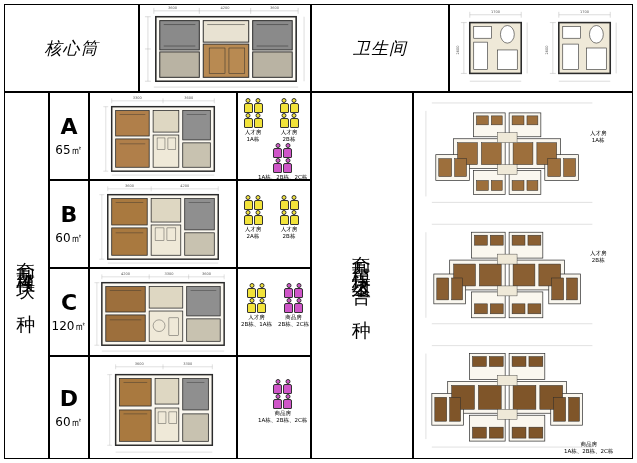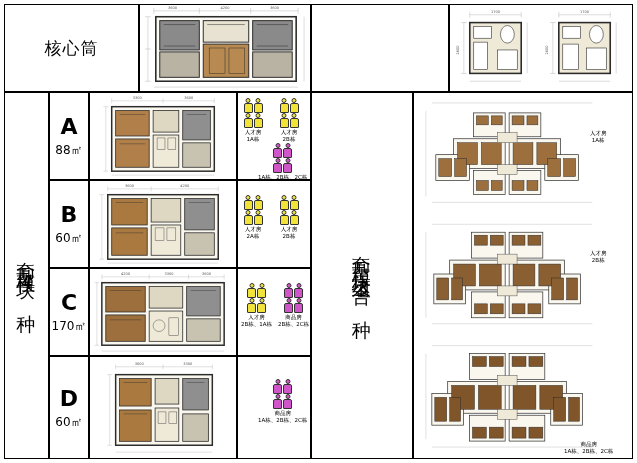--- a/index.html
+++ b/index.html
@@ -3,21 +3,21 @@
 <meta charset="utf-8">
 <style>
   html,body{margin:0;padding:0;background:#ffffff;}
   body{width:637px;height:463px;font-family:"DejaVu Sans",sans-serif;overflow:hidden;}
   #root{position:relative;width:637px;height:463px;}
 
   
   .cell{position:absolute;box-sizing:border-box;border:1px solid #000;background:#fff;}
   .label-cell{display:flex;align-items:center;justify-content:center;text-align:center;}
 
-  .big-label{font-size:17px;line-height:1.35;color:#000;letter-spacing:1px;}
+  .big-label{font-size:17px;line-height:1.35;color:#000;letter-spacing:1px;font-style:italic;}
   .vert-label{writing-mode:vertical-rl;text-orientation:upright;font-size:19px;line-height:1.5;letter-spacing:6px;color:#000;}
 
   .type-letter{font-size:22px;font-weight:bold;line-height:1;margin-bottom:6px;}
   .type-area{font-size:12px;line-height:1;}
   .type-wrap{display:flex;flex-direction:column;align-items:center;justify-content:center;}
 
   
   .plan{position:absolute;inset:0;overflow:hidden;}
   .plan svg{display:block;width:100%;height:100%;}
 
@@ -80,20 +80,21 @@
           <line x1="68" y1="20" x2="106" y2="20"></line>
           <rect x="70" y="44" width="16" height="26"></rect>
             <rect x="90" y="44" width="16" height="26"></rect>
         </g>
       </svg>
     </div>
   </div>
 
   <div class="cell label-cell" style="left:311px;top:4px;width:138px;height:88px;">
     <div class="big-label">
+      <div>卫生间</div>
     </div>
   </div>
 
   <div class="cell" style="left:449px;top:4px;width:184px;height:88px;">
     <div class="plan">
       <svg viewBox="0 0 184 88" preserveAspectRatio="none">
         <g stroke="#888" stroke-width="0.3" fill="none">
           <line x1="20" y1="10" x2="72" y2="10"></line>
             <line x1="20" y1="7" x2="20" y2="13"></line>
             <line x1="72" y1="7" x2="72" y2="13"></line>
@@ -135,21 +136,21 @@
     </div>
   </div>
 
   <div class="cell label-cell" style="left:4px;top:92px;width:45px;height:367px;">
     <div class="vert-label">套型模块4种</div>
   </div>
 
   <div class="cell label-cell" style="left:49px;top:92px;width:40px;height:88px;">
     <div class="type-wrap">
       <div class="type-letter">A</div>
-      <div class="type-area">88㎡</div>
+      <div class="type-area">65㎡</div>
     </div>
   </div>
   <div class="cell" style="left:89px;top:92px;width:148px;height:88px;">
     <div class="plan">
       <svg viewBox="0 0 148 88" preserveAspectRatio="none">
         <g stroke="#999" stroke-width="0.3" fill="none">
           <line x1="22" y1="8" x2="126" y2="8"></line>
             <line x1="22" y1="5.5" x2="22" y2="10.5"></line>
           <line x1="74" y1="5.5" x2="74" y2="10.5"></line>
             <line x1="126" y1="5.5" x2="126" y2="10.5"></line>
@@ -339,21 +340,21 @@
             </div>
         </div>
         <div class="cap">人才房<br>2B栋</div>
       </div>
     </div>
   </div>
 
   <div class="cell label-cell" style="left:49px;top:268px;width:40px;height:88px;">
     <div class="type-wrap">
       <div class="type-letter">C</div>
-      <div class="type-area">170㎡</div>
+      <div class="type-area">120㎡</div>
     </div>
   </div>
   <div class="cell" style="left:89px;top:268px;width:148px;height:88px;">
     <div class="plan">
       <svg viewBox="0 0 148 88" preserveAspectRatio="none">
         <g stroke="#999" stroke-width="0.3" fill="none">
           <line x1="12" y1="8" x2="136" y2="8"></line>
             <line x1="12" y1="5.5" x2="12" y2="10.5"></line>
           <line x1="60" y1="5.5" x2="60" y2="10.5"></line>
             <line x1="100" y1="5.5" x2="100" y2="10.5"></line>

